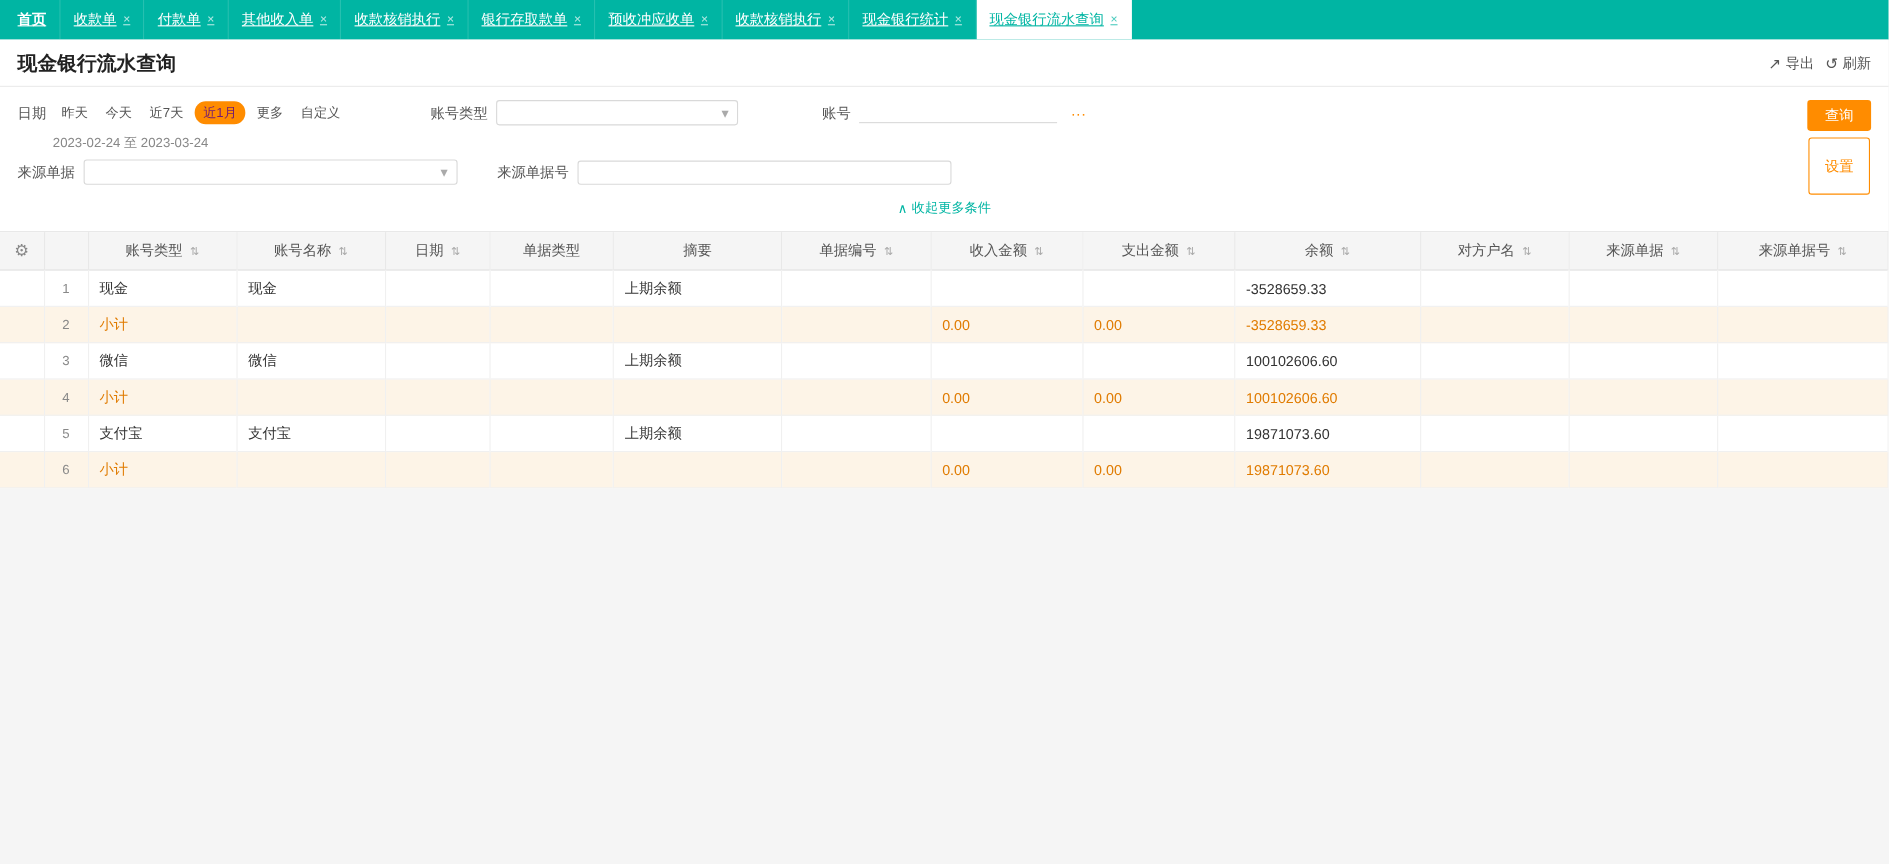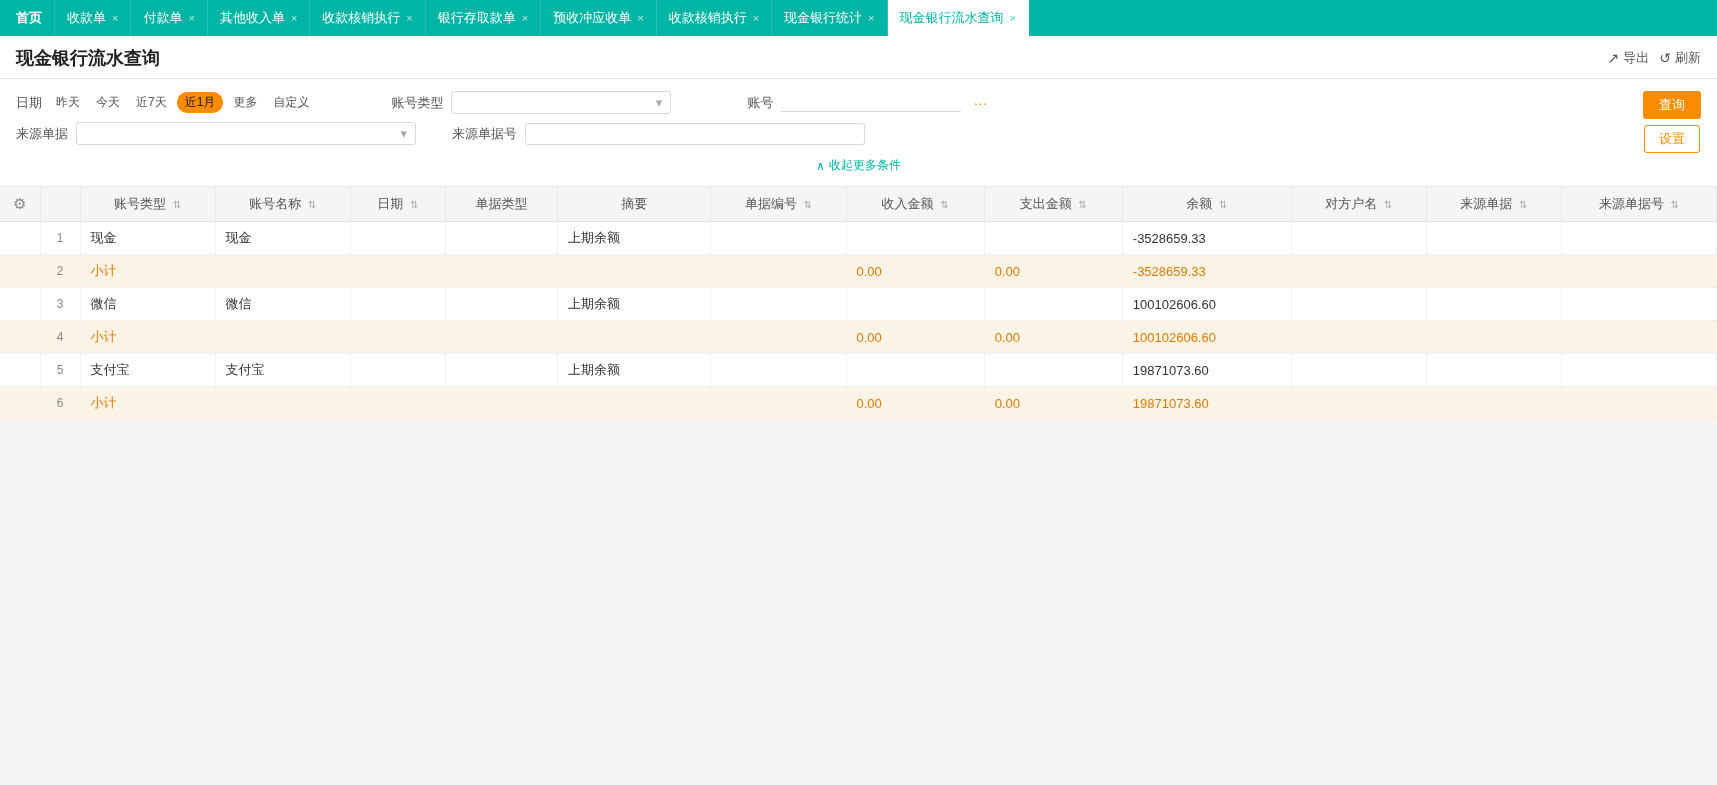--- a/index.html
+++ b/index.html
@@ -17,20 +17,21 @@
     .nav-item {
       display: flex;
       align-items: center;
       height: 36px;
       padding: 0 12px;
       color: #fff;
       font-size: 13px;
       cursor: pointer;
       white-space: nowrap;
       border-right: 1px solid rgba(255,255,255,0.15);
+      text-decoration: underline;
     }
     .nav-item.active {
       background: #fff;
       color: #00b5a3;
     }
     .nav-item .close-btn {
       margin-left: 6px;
       font-size: 11px;
       opacity: 0.7;
     }
@@ -96,21 +97,21 @@
     }
     .date-option {
       padding: 2px 6px;
       cursor: pointer;
       color: #555;
       font-size: 12px;
       border-radius: 3px;
     }
     .date-option.active {
       background: #ff8c00;
-      color: #0f172a;
+      color: #701a75;
       border-radius: 10px;
       padding: 2px 8px;
     }
     .date-range {
       font-size: 12px;
       color: #888;
       margin-left: 4px;
     }
     .filter-select {
       display: flex;
@@ -154,21 +155,21 @@
       border: none;
       padding: 5px 16px;
       border-radius: 3px;
       cursor: pointer;
       font-size: 13px;
     }
     .btn-settings {
       background: #fff;
       color: #ff8c00;
       border: 1px solid #ff8c00;
-      padding: 4px 14px;
+      padding: 16px 14px;
       border-radius: 3px;
       cursor: pointer;
       font-size: 13px;
     }
     .collapse-bar {
       text-align: center;
       color: #00b5a3;
       cursor: pointer;
       font-size: 12px;
       padding: 4px 0 2px;
@@ -336,20 +337,23 @@
           </div>
         </div>
 
         <div class="filter-group" style="margin-left:60px;">
           <span class="filter-label">账号</span>
           <input class="account-no-field" type="text" value="" style="min-width: 180px;">
           <span class="ellipsis-btn">···</span>
         </div>
       </div>
 
+      <div style="margin-bottom:6px; margin-left:28px;">
+        <span class="date-range">2023-02-24 至 2023-03-24</span>
+      </div>
       <div class="filter-row">
 
         <div class="filter-group">
           <span class="filter-label">来源单据</span>
           <div class="filter-select" style="min-width:340px;">
             <span class="placeholder"></span>
             <span class="arrow">▾</span>
           </div>
         </div>
 

